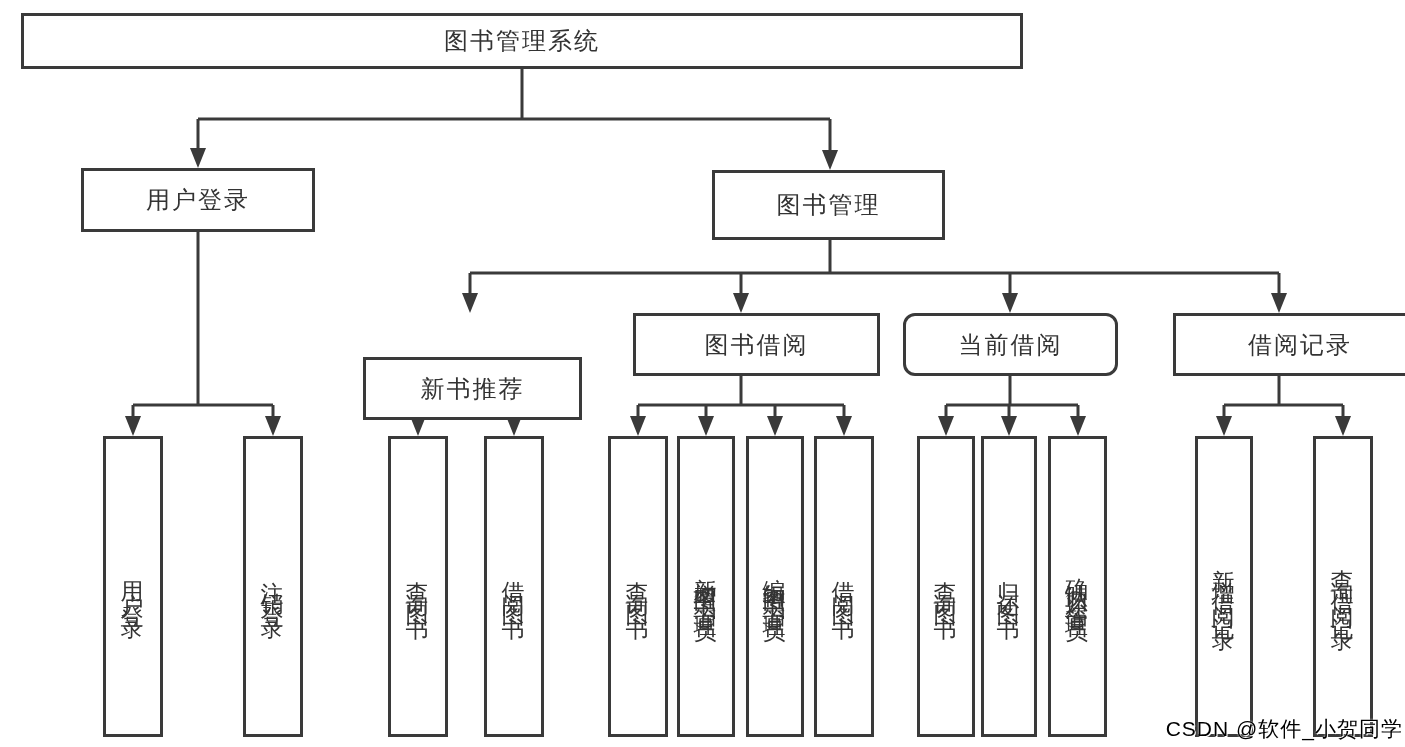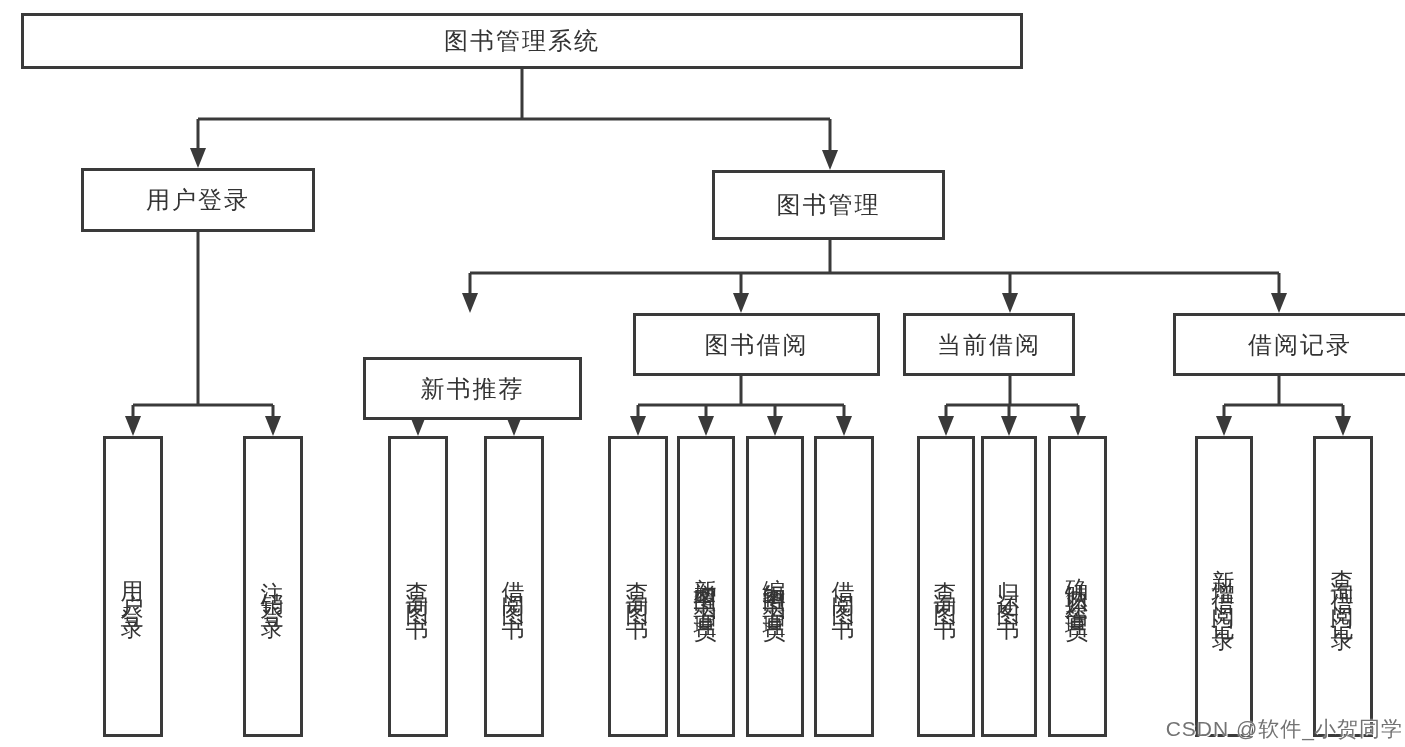--- a/index.html
+++ b/index.html
@@ -47,21 +47,21 @@
     letter-spacing: 12px;
     color: #333333;
   }
   .vbox.long { letter-spacing: 6px; }
   .watermark {
     position: absolute;
     right: 2px;
     bottom: 4px;
     font-size: 21px;
     letter-spacing: 1px;
-    color: #737373;
+    color: #000000;
     text-shadow: 0 0 2px #ffffff, 1px 1px 0 #ffffff;
     z-index: 5;
     white-space: nowrap;
   }
 </style>
 </head>
 <body>
 
 <div class="canvas">
 
@@ -95,21 +95,21 @@
     <polygon fill="#3a3a3a" points="1335,416 1351,416 1343,436"></polygon>
   </svg>
 
   <div class="node" style="left:21px; top:13px; width:1002px; height:56px;">图书管理系统</div>
 
   <div class="node" style="left:81px; top:168px; width:234px; height:64px;">用户登录</div>
   <div class="node" style="left:712px; top:170px; width:233px; height:70px;">图书管理</div>
 
   <div class="node" style="left:363px; top:313px; width:219px; height:63px;margin-top:44px;">新书推荐</div>
   <div class="node" style="left:633px; top:313px; width:247px; height:63px;">图书借阅</div>
-  <div class="node" style="left:903px; top:313px; width:172px; height:63px;">当前借阅</div>
+  <div class="node" style="left:903px; top:313px; width:215px; height:63px;border-radius:12px;">当前借阅</div>
   <div class="node" style="left:1173px; top:313px; width:254px; height:63px;">借阅记录</div>
 
   <div class="vbox" style="left:103px; width:60px;">用户登录</div>
   <div class="vbox" style="left:243px; width:60px;">注销登录</div>
 
   <div class="vbox" style="left:388px; width:60px;">查询图书</div>
   <div class="vbox" style="left:484px; width:60px;">借阅图书</div>
 
   <div class="vbox" style="left:608px; width:60px;">查询图书</div>
   <div class="vbox long" style="left:677px; width:58px;">新增图书（管理员）</div>

